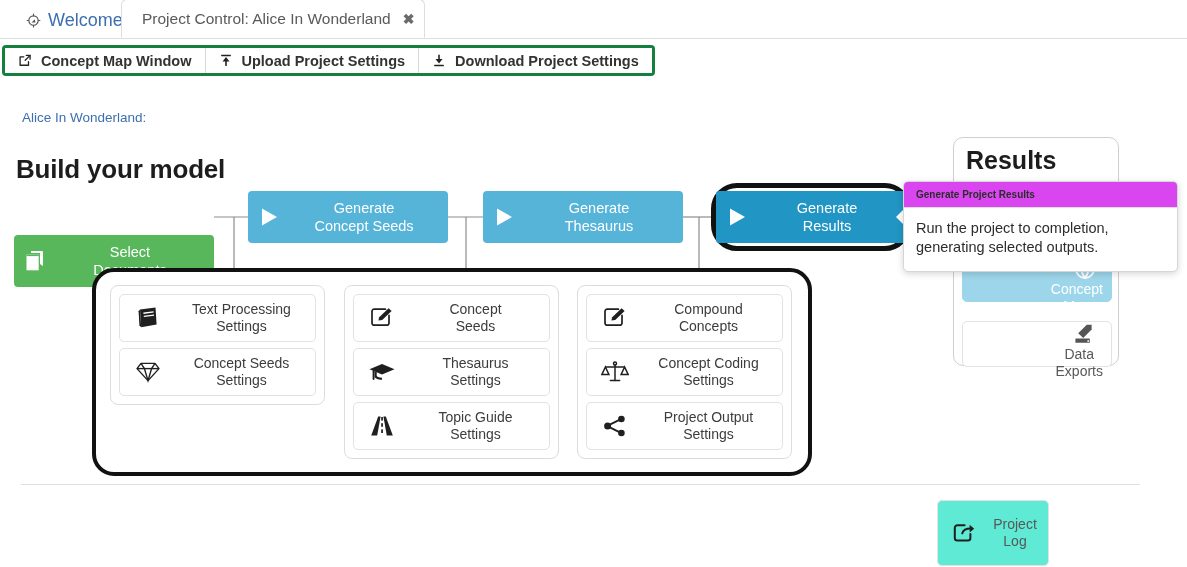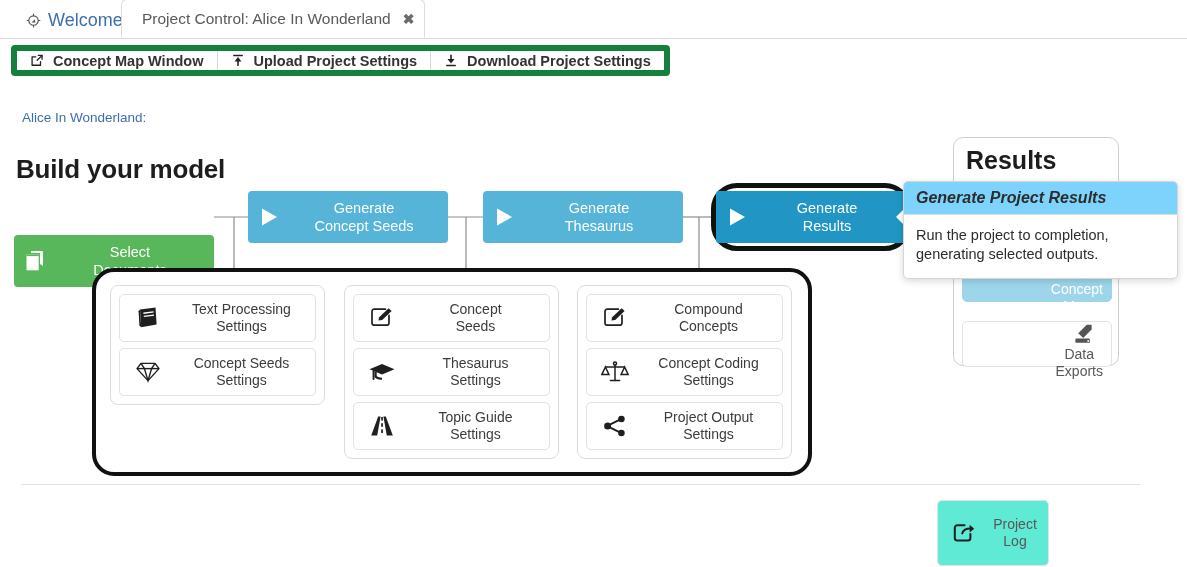--- a/index.html
+++ b/index.html
@@ -46,24 +46,24 @@
   }
   .tab-active .tab-label { color: #5a5a5a; }
   .tab-close {
     font-size: 14px; font-weight: bold; color: #6b6b6b;
     margin-left: 4px; line-height: 1; cursor: pointer;
   }
   .compass-ico { width: 15px; height: 15px; display: block; }
 
   
   .toolbar {
-    position: absolute; left: 11px; top: 45px;
+    position: absolute; left: 2px; top: 45px;
     height: 31px;
     display: flex;
-    border: 6px solid #15803d;
+    border: 3px solid #15803d;
     border-radius: 4px;
     background: #fff;
     overflow: hidden;
   }
   .tb-btn {
     display: flex; align-items: center; gap: 9px;
     padding: 0 13px;
     font-size: 14.5px; font-weight: bold; color: #333;
     border-right: 1px solid #d8d8d8;
     background: #fff; cursor: pointer;
@@ -208,24 +208,24 @@
     position: absolute; left: 903px; top: 181px;
     width: 275px;
     background: #fff;
     border: 1px solid #d6d6d6;
     border-radius: 5px;
     box-shadow: 0 2px 7px rgba(0,0,0,0.16);
     z-index: 10;
     overflow: hidden;
   }
   .tooltip-head {
-    background: #7dd3fc;
+    background: #d946ef;
     border-bottom: 1px solid #dedede;
     padding: 7px 12px;
-    font-size: 16px; font-weight: bold; color: #2c2c2c; font-style: italic;
+    font-size: 10px; font-weight: bold; color: #2c2c2c;
   }
   .tooltip-body {
     padding: 11px 12px 14px 12px;
     font-size: 14.5px; line-height: 1.32; color: #2c2c2c;
   }
 
   
   .divider {
     position: absolute; left: 21px; top: 484px;
     width: 1119px; height: 1px; background: #e0e0e0;

